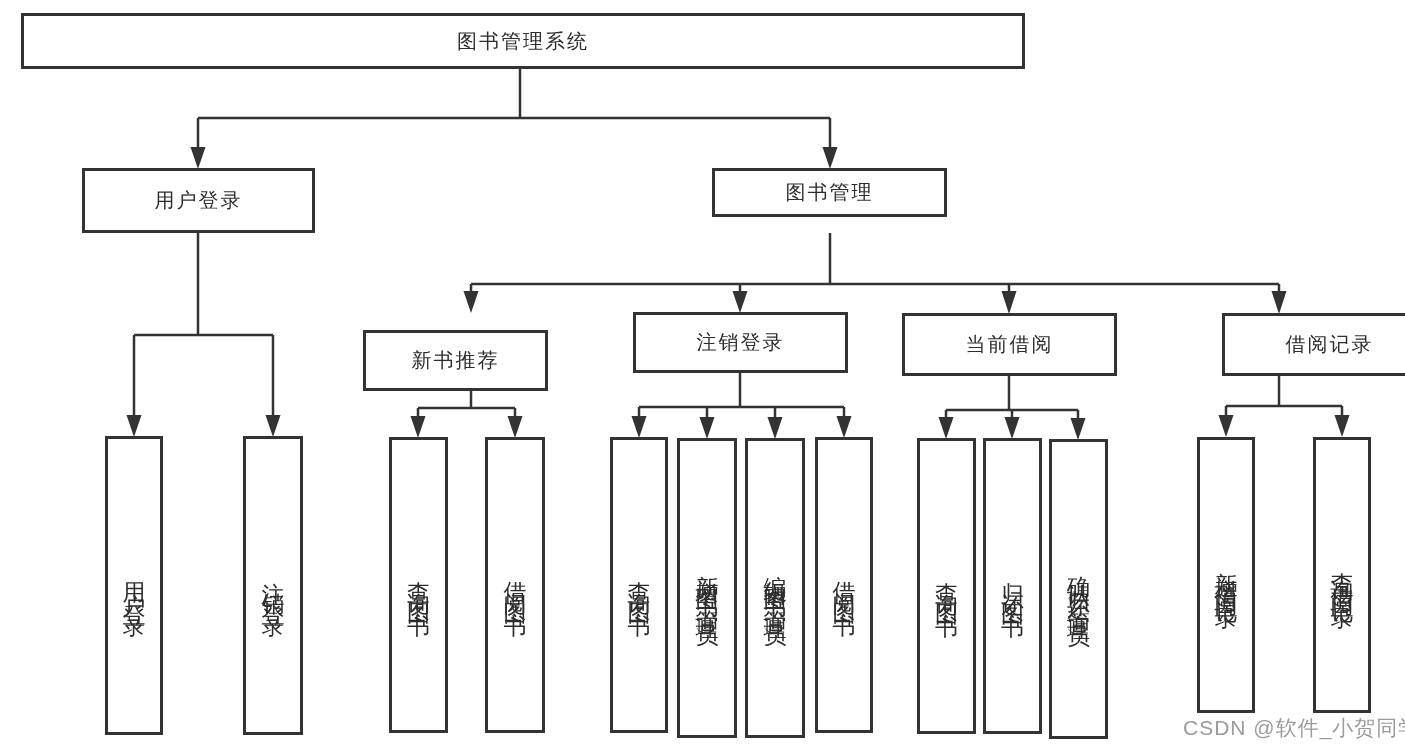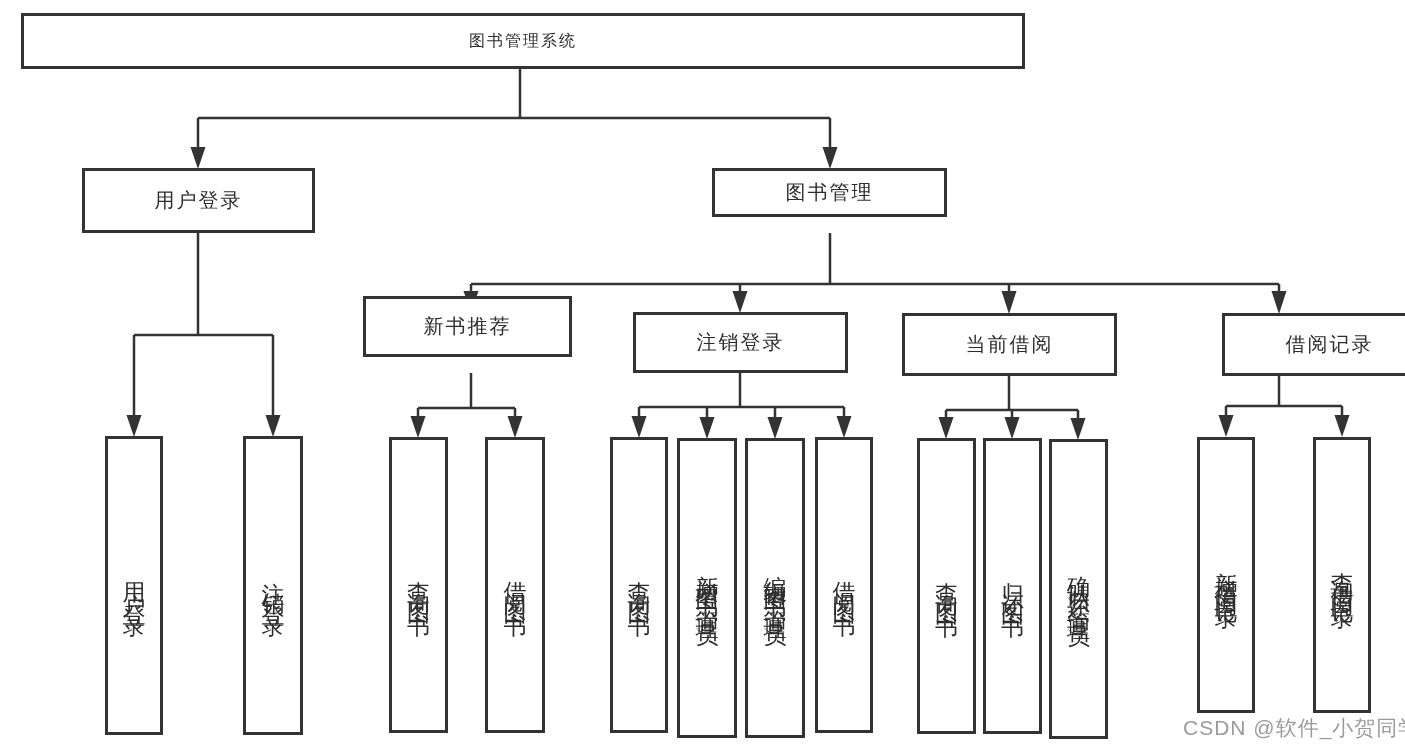--- a/index.html
+++ b/index.html
@@ -11,21 +11,21 @@
   }
   .connectors{position:absolute;left:0;top:0;width:1405px;height:747px;}
   .node{
     position:absolute;box-sizing:border-box;
     border:3px solid #333333;background:#ffffff;
     display:flex;align-items:center;justify-content:center;
   }
   .htext{
     font-size:20px;letter-spacing:2px;white-space:nowrap;color:#2d2d2d;
   }
-  .root .htext{font-size:16px;}
+  .root .htext{font-size:20px;}
   .vtext{
     writing-mode:vertical-rl;text-orientation:mixed;
     font-size:23px;letter-spacing:7px;line-height:1;
     color:#2d2d2d;white-space:nowrap;
   }
   .short .vtext{letter-spacing:11px;}
   .watermark{
     position:absolute;left:1183px;top:714px;
     font-size:21px;letter-spacing:1px;color:#9b9b9b;white-space:nowrap;
   }
@@ -128,21 +128,21 @@
     <span class="htext">图书管理系统</span>
   </div>
 
   <div class="node" style="left:82px;top:168px;width:233px;height:65px">
     <span class="htext">用户登录</span>
   </div>
   <div class="node" style="left:712px;top:168px;width:235px;height:49px">
     <span class="htext">图书管理</span>
   </div>
 
-  <div class="node" style="left:363px;top:296px;width:209px;height:61px">
+  <div class="node" style="left:363px;top:330px;width:185px;height:61px">
     <span class="htext">新书推荐</span>
   </div>
   <div class="node" style="left:633px;top:312px;width:215px;height:61px">
     <span class="htext">注销登录</span>
   </div>
   <div class="node" style="left:902px;top:313px;width:215px;height:63px">
     <span class="htext">当前借阅</span>
   </div>
   <div class="node" style="left:1222px;top:313px;width:215px;height:63px">
     <span class="htext">借阅记录</span>

